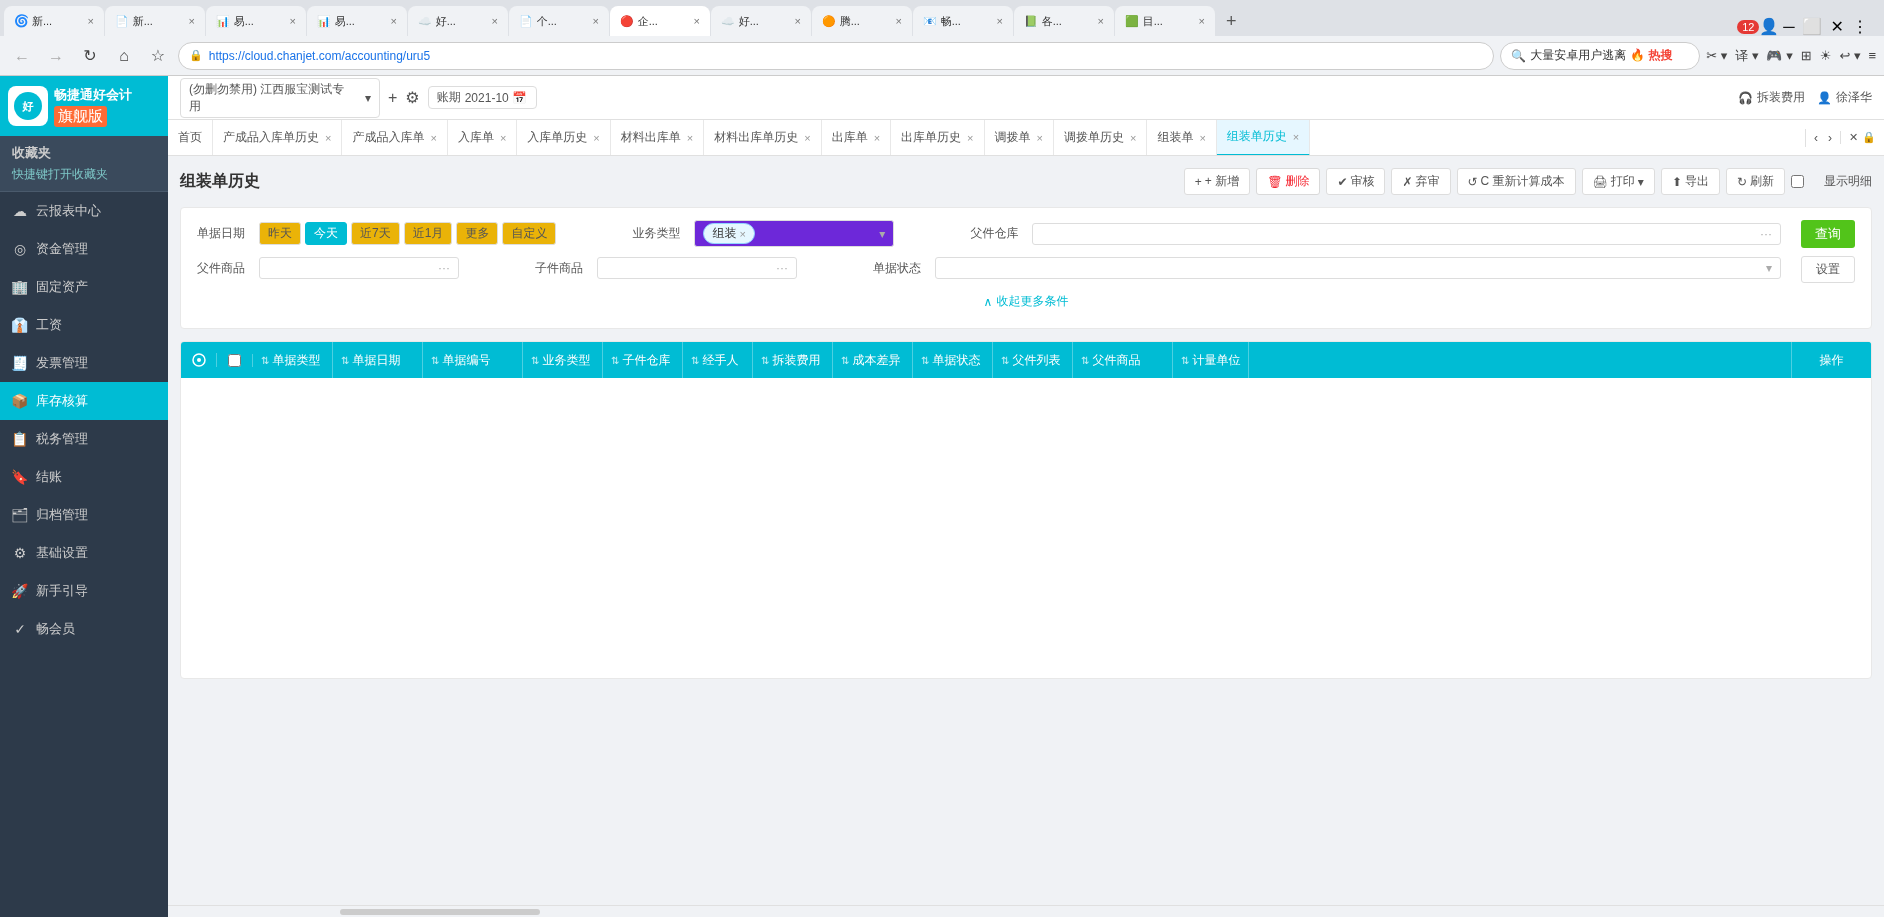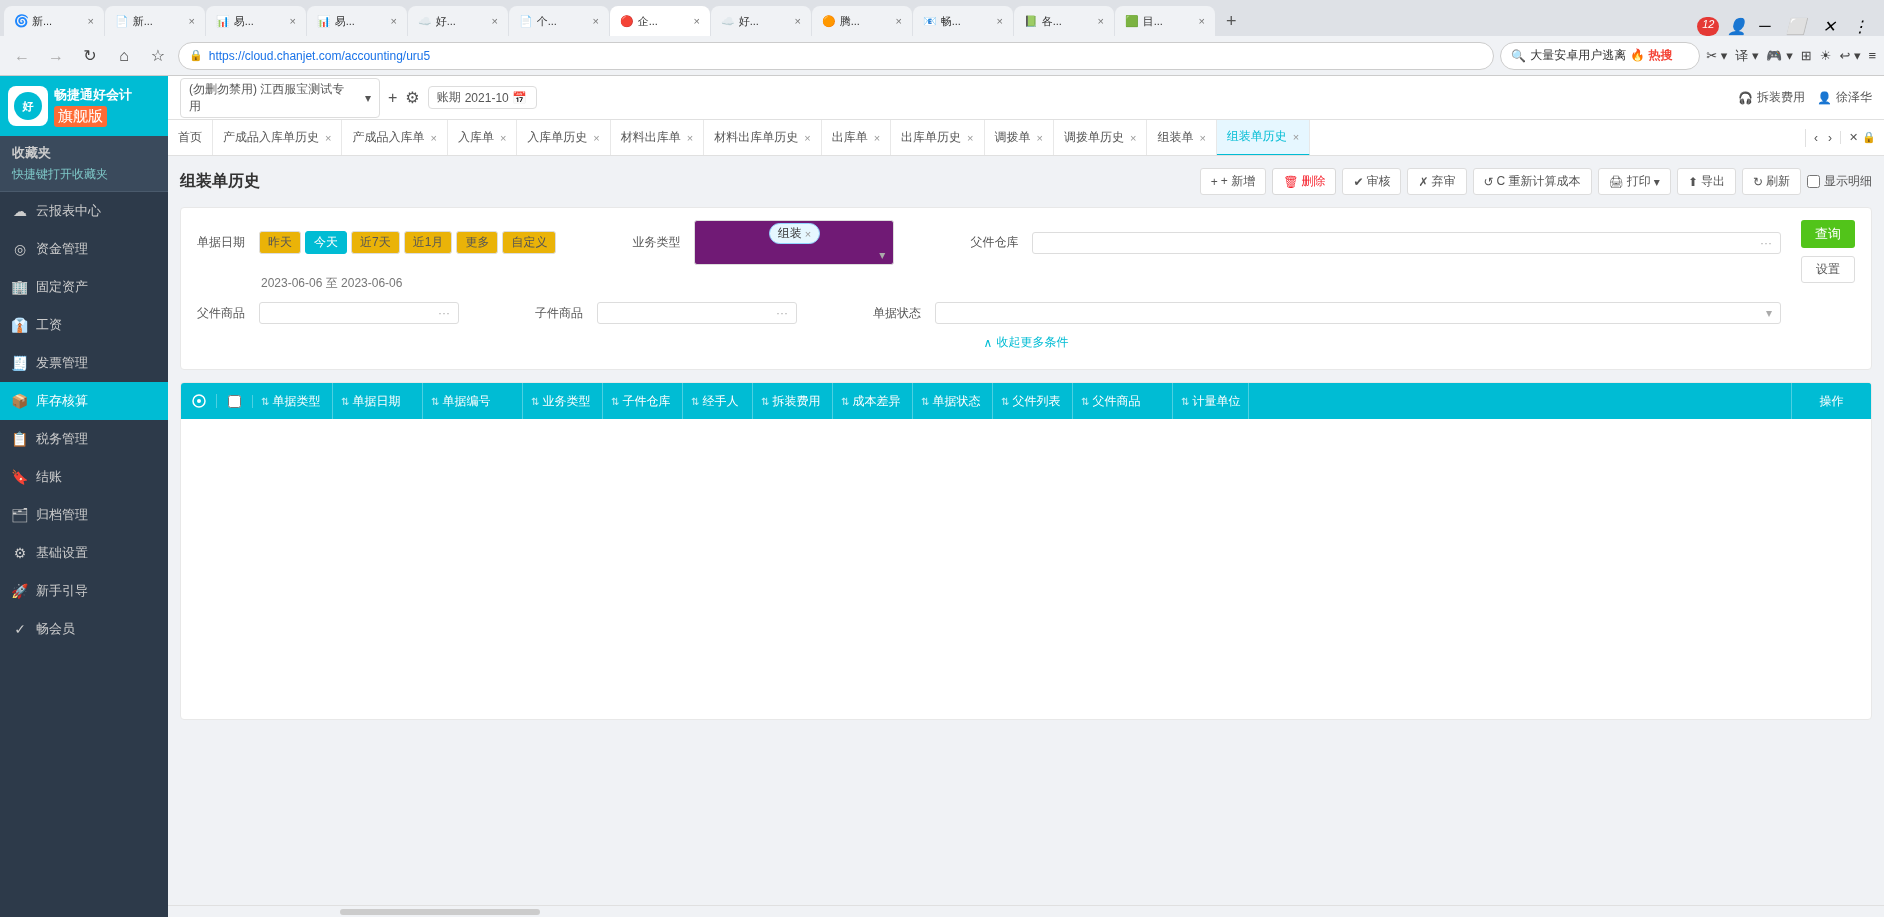--- a/index.html
+++ b/index.html
@@ -161,21 +161,21 @@
       <span style="color:#4caf50;font-size:11px;">📗</span>
       <span style="font-size:11px;overflow:hidden;max-width:70px;">各...</span>
       <span class="tab-close">×</span>
     </div>
     <div class="browser-tab">
       <span style="color:#4caf50;font-size:11px;">🟩</span>
       <span style="font-size:11px;overflow:hidden;max-width:70px;">目...</span>
       <span class="tab-close">×</span>
     </div>
     <button class="browser-tab tab-new" style="font-size:18px;color:#555;background:transparent;border:none;cursor:pointer;">+</button>
-    <div style="display:flex;margin-left:auto;gap:8px;padding-right:8px;font-style:italic;">
+    <div style="display:flex;align-items:center;margin-left:auto;gap:0;padding-right:8px;">
       <span style="background:#e53935;color:#fff;border-radius:10px;padding:1px 5px;font-size:11px;">12</span>
       <span style="font-size:16px;cursor:pointer;">👤</span>
       <span style="font-size:16px;cursor:pointer;padding:0 4px;">─</span>
       <span style="font-size:16px;cursor:pointer;padding:0 4px;">⬜</span>
       <span style="font-size:16px;cursor:pointer;padding:0 4px;">✕</span>
       <span style="font-size:16px;cursor:pointer;padding:0 4px;">⋮</span>
     </div>
   </div>
 
   <div class="browser-toolbar">
@@ -397,21 +397,21 @@
             <span>▾</span>
           </button>
           <button class="action-btn">
             <span>⬆</span>
             <span>导出</span>
           </button>
           <button class="action-btn">
             <span>↻</span>
             <span>刷新</span>
           </button>
-          <label style="display:flex;align-items:center;gap:4px;font-size:12px;color:#555;cursor:pointer;">
+          <label style="display:flex;align-items:center;gap:20px;font-size:12px;color:#555;cursor:pointer;">
             <input type="checkbox" style="">
             <span>显示明细</span>
           </label>
         </div>
       </div>
 
       <div class="filter-panel">
         <div class="filter-section">
           <div class="filter-main">
 
@@ -424,42 +424,38 @@
                   <button class="date-btn active">今天</button>
                   <button class="date-btn">近7天</button>
                   <button class="date-btn">近1月</button>
                   <button class="date-btn">更多</button>
                   <button class="date-btn">自定义</button>
                 </div>
               </div>
 
               <div style="display:flex;align-items:center;gap:6px;margin-left:60px;">
                 <span class="filter-label">业务类型</span>
-                <div style="display:flex;align-items:center;gap:4px;border:1px solid #ddd;border-radius:3px;padding:2px 8px;min-width:200px;background:#701a75;flex-direction:column;">
+                <div style="display:flex;align-items:center;gap:4px;border:1px solid #ddd;border-radius:3px;padding:2px 8px;min-width:200px;background:#6d28d9;">
                   <span class="filter-tag">
                     <span>组装</span>
                     <span class="filter-tag-close">×</span>
                   </span>
                   <span style="margin-left:auto;color:#aaa;cursor:pointer;">▾</span>
                 </div>
               </div>
 
               <div style="display:flex;align-items:center;gap:6px;margin-left:60px;flex:1;">
                 <span class="filter-label">父件仓库</span>
                 <div class="filter-dropdown" style="flex:1;">
                   <span style="color:#ccc;"></span>
                   <span style="color:#aaa;">···</span>
                 </div>
               </div>
             </div>
 
-            <div style="display:flex;align-items:center;margin-bottom:10px;">
-              <div style="width:56px;"></div>
-              <span class="date-range">2023-06-06 至 2023-06-06</span>
-            </div>
 
             <div class="filter-row">
 
               <div style="display:flex;align-items:center;gap:6px;">
                 <span class="filter-label">父件商品</span>
                 <div class="filter-dropdown" style="min-width:200px;">
                   <span style="color:#ccc;"></span>
                   <span style="color:#aaa;">···</span>
                 </div>
               </div>

